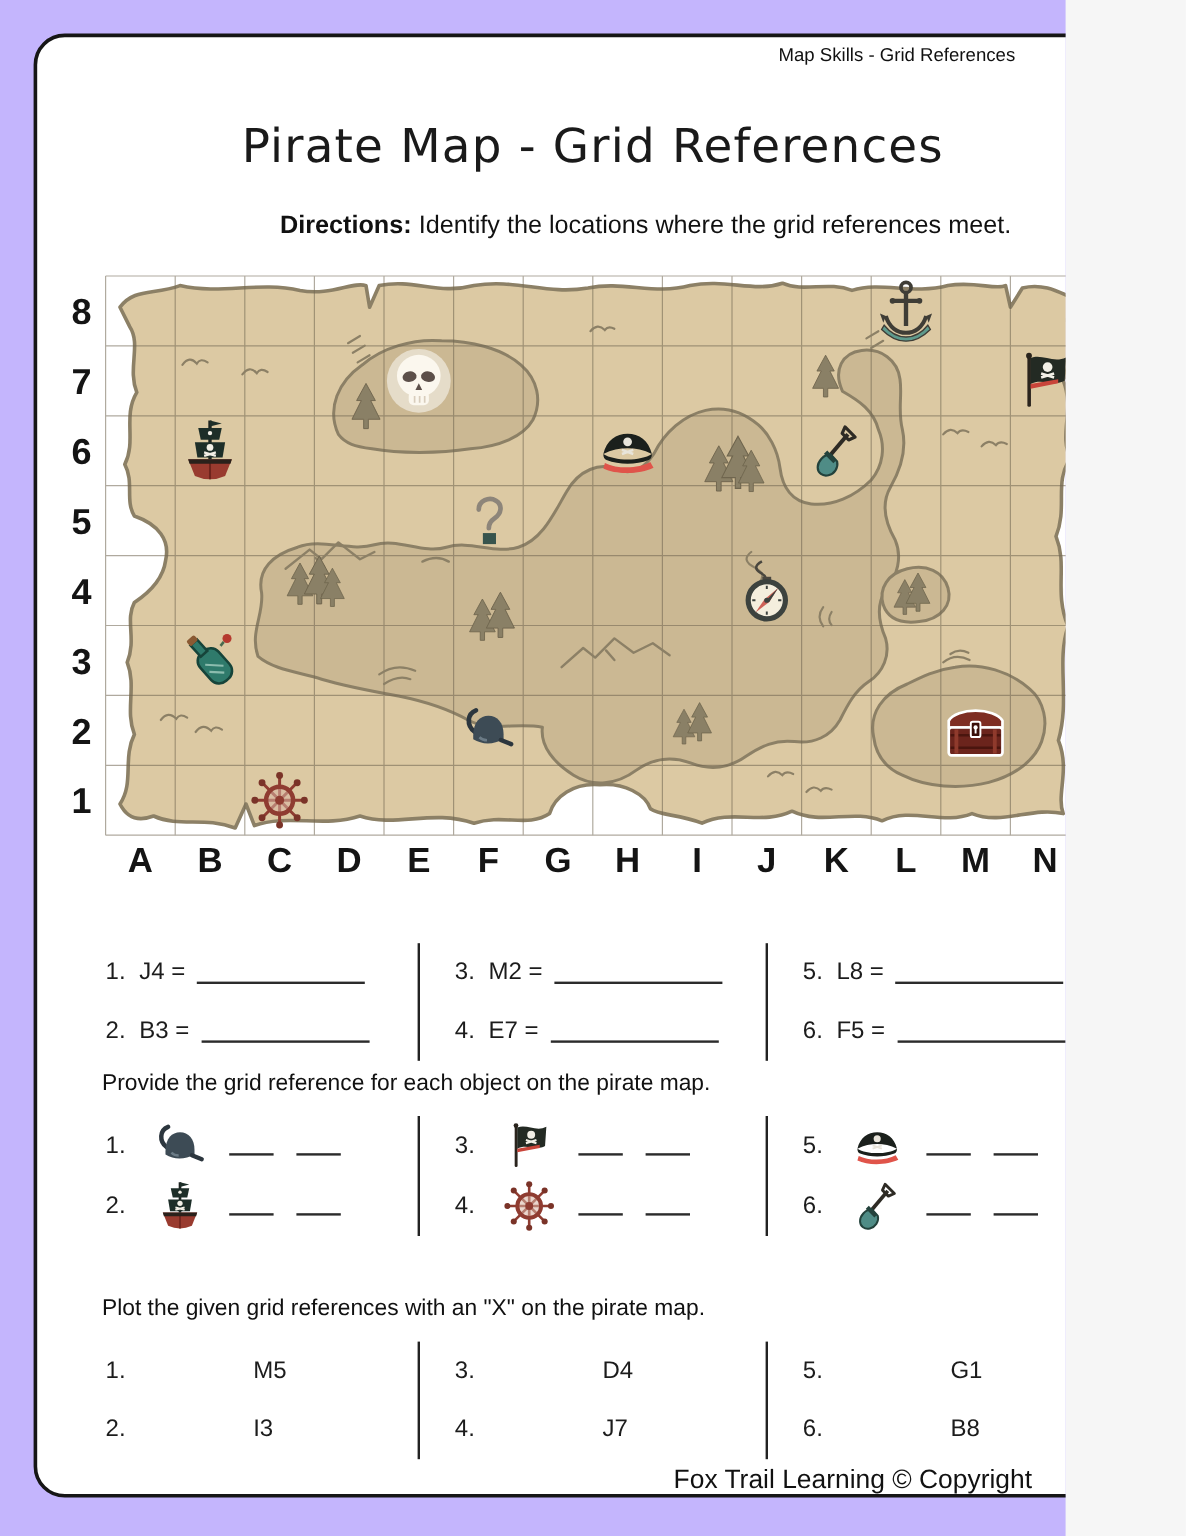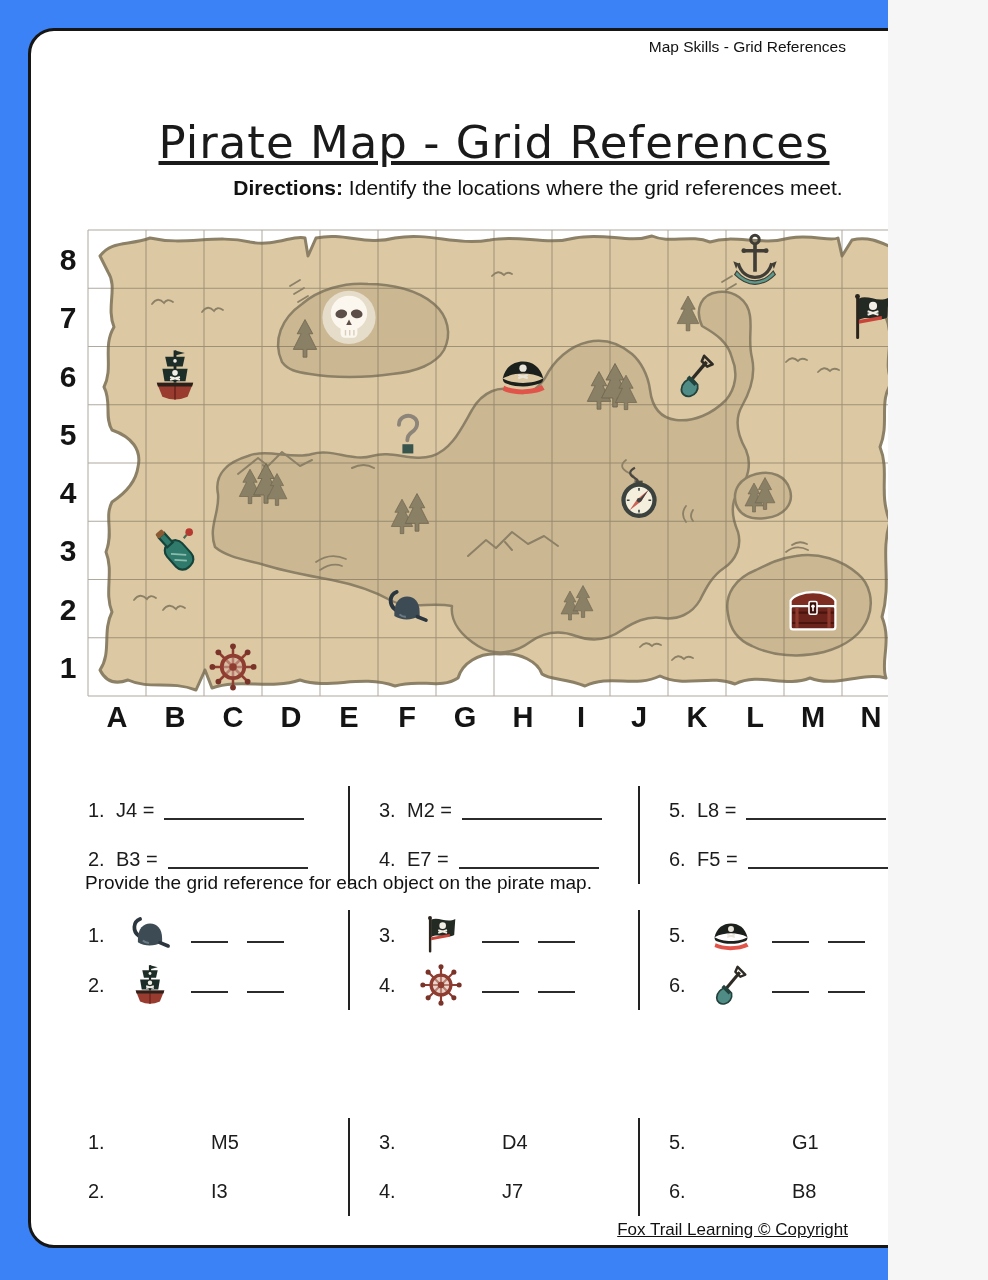--- a/index.html
+++ b/index.html
@@ -1,44 +1,44 @@
 <!DOCTYPE html>
 <html><head>
 <meta charset="utf-8">
 <style>
   html,body{margin:0;padding:0;background:#f6f6f6;}
-  .page{position:relative;width:888px;height:1280px;background:#3b82f6;overflow:hidden;
+  .page{position:relative;width:888px;height:1280px;background:#c4b5fd;overflow:hidden;
         font-family:"Liberation Sans","DejaVu Sans",sans-serif;color:#1c1c1c;}
   .sheet-border{position:absolute;left:28px;top:28px;width:902px;height:1214px;
         background:#ffffff;border:3px solid #161616;border-radius:26px;}
   .corner-label{position:absolute;top:38px;right:42px;font-size:15.5px;color:#111;}
   .name-row{position:absolute;left:58px;top:56px;font-size:26px;color:#111;}
   .name-line{display:inline-block;width:158px;border-bottom:2.5px solid #111;height:22px;margin-left:6px;}
-  .title{position:absolute;left:0;top:116px;width:988px;text-align:center;
-         font-size:45px;font-weight:400;letter-spacing:1px;color:#1a1a1a;
-         font-family:"DejaVu Sans",sans-serif;text-decoration:underline;}
+  .title{position:absolute;left:0;top:100px;width:988px;text-align:center;
+         font-size:39px;font-weight:400;letter-spacing:1px;color:#1a1a1a;
+         font-family:"DejaVu Sans",sans-serif;}
   .directions{position:absolute;left:0;top:176px;width:988px;text-align:center;font-size:21px;color:#111;}
   .directions b{font-weight:700;}
   .map-wrap{position:absolute;left:0;top:222px;width:988px;height:516px;}
   .section{position:absolute;left:0;width:988px;}
   .sec-heading{position:absolute;left:85px;top:0;font-size:19px;color:#111;}
   .sec-grid{position:absolute;left:88px;top:38px;width:814px;display:flex;}
   .sec-col{display:flex;flex-direction:column;box-sizing:border-box;}
   .sec-col.c1{width:260px;}
   .sec-col.c2{width:290px;border-left:2px solid #222;padding-left:29px;}
   .sec-col.c3{width:264px;border-left:2px solid #222;padding-left:29px;}
   .sec-item{display:flex;align-items:center;height:49px;font-size:20px;}
   .num{width:26px;flex:none;}
   .ref-label{margin-left:2px;}
   .blank-long{display:inline-block;width:140px;height:16px;border-bottom:2px solid #2b2b2b;margin-left:10px;}
   .blank-short{display:inline-block;width:37px;height:14px;border-bottom:2.5px solid #2b2b2b;margin-left:19px;}
   .q-icon{width:44px;height:44px;margin-left:14px;flex:none;}
   .plot-value{margin-left:97px;}
   .sec2 .sec-item{height:50px;}
-  .footer-credit{position:absolute;right:40px;top:1220px;font-size:17px;color:#111;text-decoration:underline;}
+  .footer-credit{position:absolute;right:28px;top:1220px;font-size:22px;color:#111;}
   .edge-smudge{position:absolute;background:#e6e6e6;width:7px;border-radius:3px;}
   svg text{font-family:"Liberation Sans","DejaVu Sans",sans-serif;}
 </style>
 </head>
 <body>
 
 <div class="page">
   <div class="sheet-border"></div>
   <div class="edge-smudge" style="right:3px;top:290px;height:30px;"></div>
   <div class="edge-smudge" style="right:2px;top:488px;height:46px;"></div>
@@ -328,21 +328,21 @@
           </div>
           <div class="sec-item">
             <span class="num">6.</span>
             <span class="ref-label">F5 =</span>
             <span class="blank-long"></span>
           </div>
         </div>
       </div>
   </div>
 
-  <div class="section sec2" style="top:872px;height:170px;">
+  <div class="section sec2" style="top:892px;height:170px;">
     <div class="sec-heading">Provide the grid reference for each object on the pirate map.</div>
     <div class="sec-grid" id="sec-1">
         <div class="sec-col c1">
           <div class="sec-item">
             <span class="num">1.</span>
             <svg class="q-icon" viewBox="0 0 40 40">
               <use href="#icon-snorkel"></use>
             </svg>
             <span class="blank-short"></span>
             <span class="blank-short"></span>
@@ -389,20 +389,21 @@
               <use href="#icon-shovel"></use>
             </svg>
             <span class="blank-short"></span>
             <span class="blank-short"></span>
           </div>
         </div>
       </div>
   </div>
 
   <div class="section" style="top:1080px;height:160px;">
+    <div class="sec-heading">Plot the given grid references with an "X" on the pirate map.</div>
     <div class="sec-grid" id="sec-2">
         <div class="sec-col c1">
           <div class="sec-item">
             <span class="num">1.</span>
             <span class="plot-value">M5</span>
           </div>
           <div class="sec-item">
             <span class="num">2.</span>
             <span class="plot-value">I3</span>
           </div>

